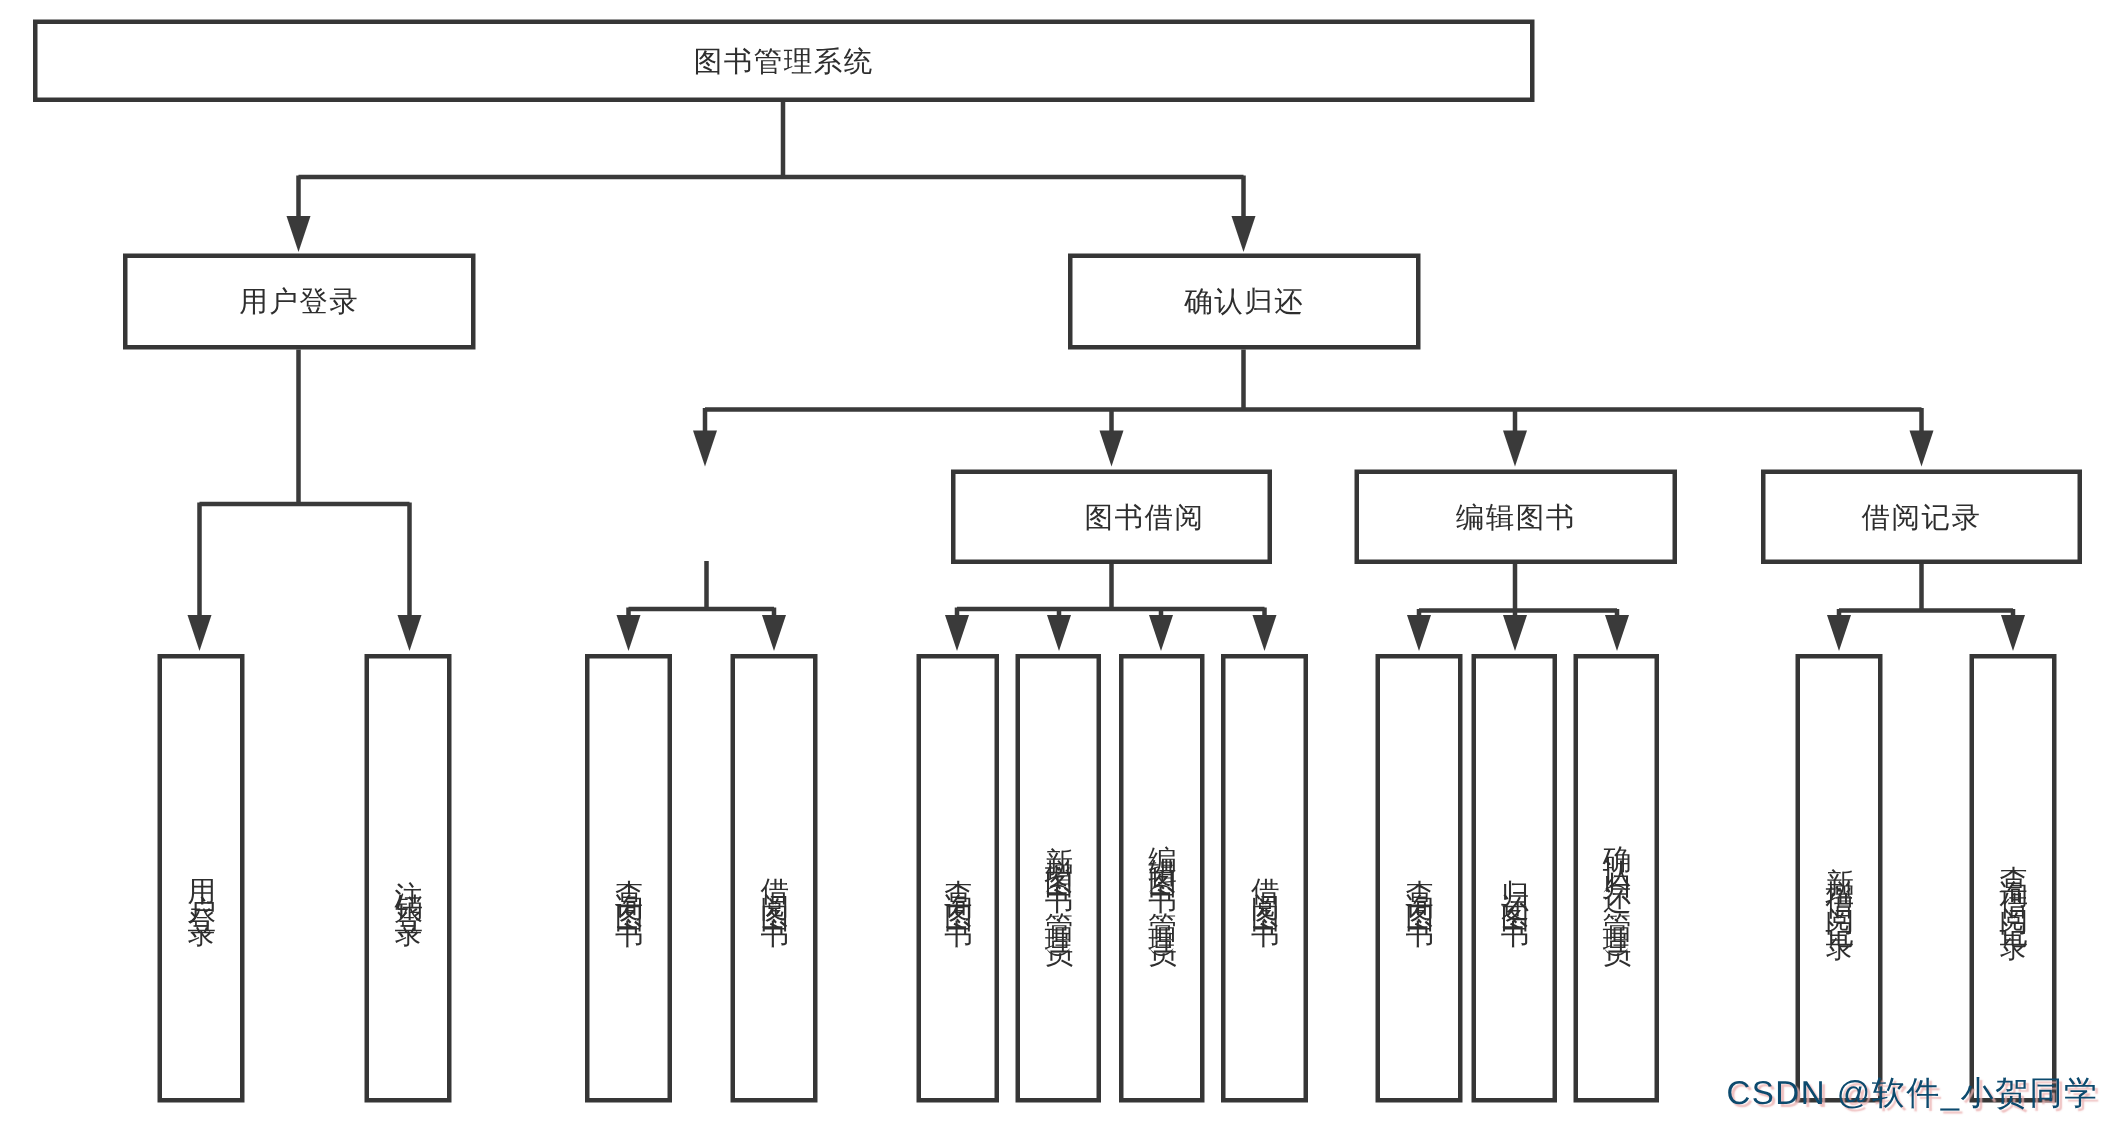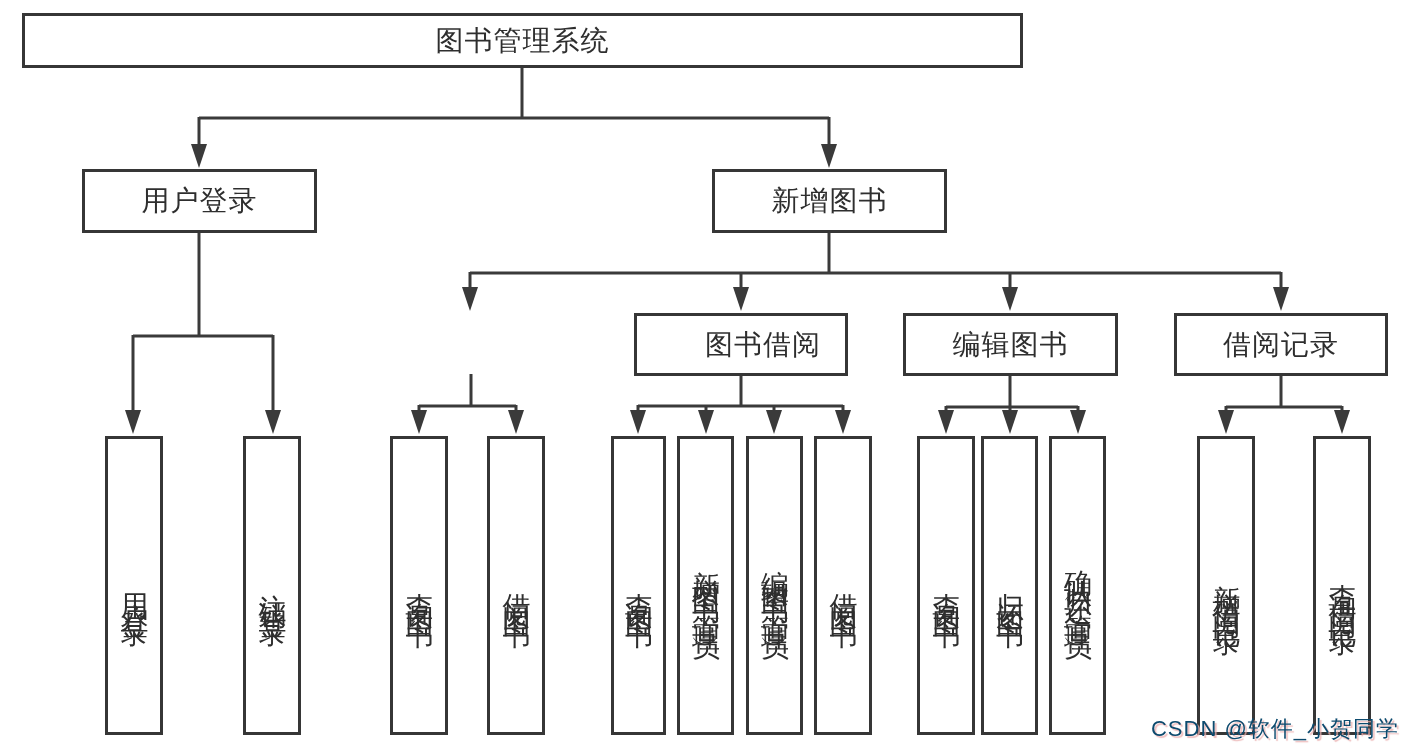--- a/index.html
+++ b/index.html
@@ -19,21 +19,21 @@
   }
   .node {
     position: absolute;
     box-sizing: border-box;
     border: 3px solid #363636;
     background: #ffffff;
     color: #2e2e2e;
     display: flex;
     align-items: center;
     justify-content: center;
-    font-size: 28px;
+    font-size: 19px;
     letter-spacing: 1px;
     text-align: center;
     z-index: 2;
   }
   .leaf {
     writing-mode: vertical-rl;
     text-orientation: mixed;
     letter-spacing: 9px;
     line-height: 1;
     padding-top: 6px;
@@ -94,21 +94,21 @@
       <polygon points="1010,434 1002,410 1018,410"></polygon>
       <polygon points="1078,434 1070,410 1086,410"></polygon>
       <polygon points="1226,434 1218,410 1234,410"></polygon>
       <polygon points="1342,434 1334,410 1350,410"></polygon>
     </g>
   </svg>
 
   <div class="node" style="left:22px; top:13px; width:1001px; height:55px;">图书管理系统</div>
 
   <div class="node" style="left:82px; top:169px; width:235px; height:64px;">用户登录</div>
-  <div class="node" style="left:712px; top:169px; width:235px; height:64px;">新增图书</div>
+  <div class="node" style="left:712px; top:169px; width:235px; height:64px;">确认归还</div>
 
   <div class="node" style="left:634px; top:313px; width:214px; height:63px;padding-left:44px;">图书借阅</div>
   <div class="node" style="left:903px; top:313px; width:215px; height:63px;">编辑图书</div>
   <div class="node" style="left:1174px; top:313px; width:214px; height:63px;">借阅记录</div>
 
   <div class="node leaf" style="left:105px; top:436px; width:58px; height:299px;">用户登录</div>
   <div class="node leaf" style="left:243px; top:436px; width:58px; height:299px;">注销登录</div>
 
   <div class="node leaf" style="left:390px; top:436px; width:58px; height:299px;">查询图书</div>
   <div class="node leaf" style="left:487px; top:436px; width:58px; height:299px;">借阅图书</div>

